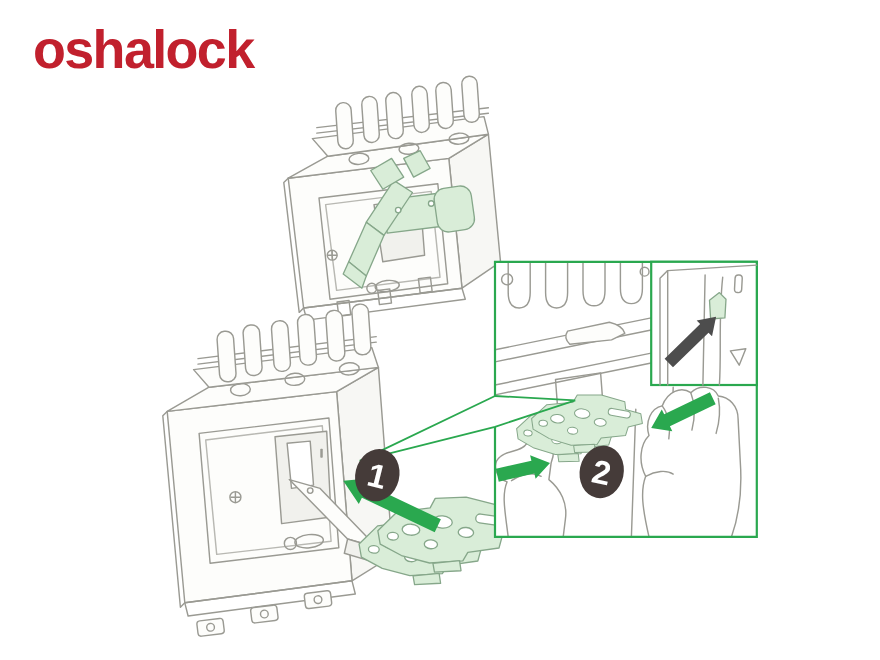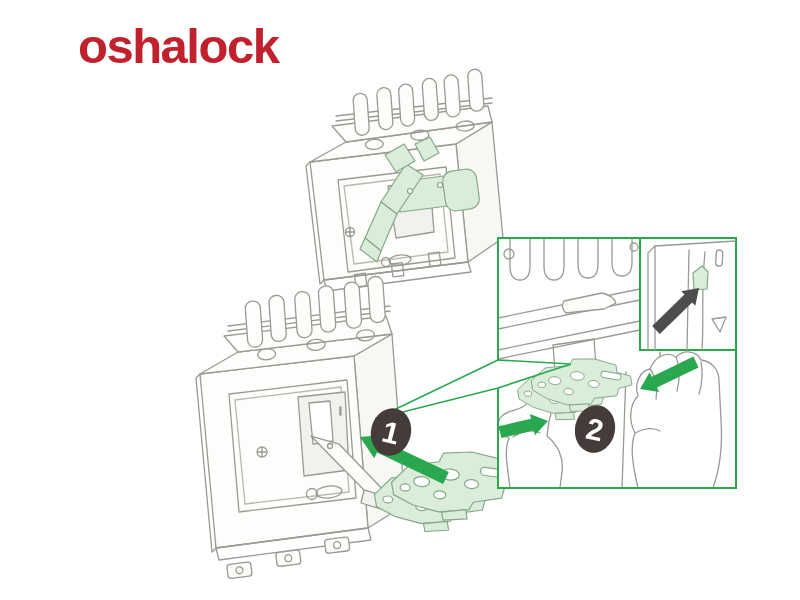--- a/index.html
+++ b/index.html
@@ -1,21 +1,21 @@
 <!DOCTYPE html>
 <html><head>
 <meta charset="utf-8">
 <style>
   html,body{margin:0;padding:0;}
   body{
     width:800px;height:600px;position:relative;overflow:hidden;
     background:#ffffff;
     font-family:"Liberation Sans", sans-serif;
   }
-  .canvas{position:absolute;inset:0;margin-left:48px;}
+  .canvas{position:absolute;inset:0;}
   .logo{
     position:absolute;left:30px;top:22px;
     font-size:49px;font-weight:700;letter-spacing:-1.5px;
     color:#c1202d;line-height:1;
   }
   svg{position:absolute;left:0;top:0;}
   .lineart{stroke:#9a9a93;fill:none;stroke-width:1.3;stroke-linejoin:round;stroke-linecap:round;}
   .face{fill:#fdfdfb;}
   .face2{fill:#f7f7f4;}
   .recess{fill:#f1f1ed;}

